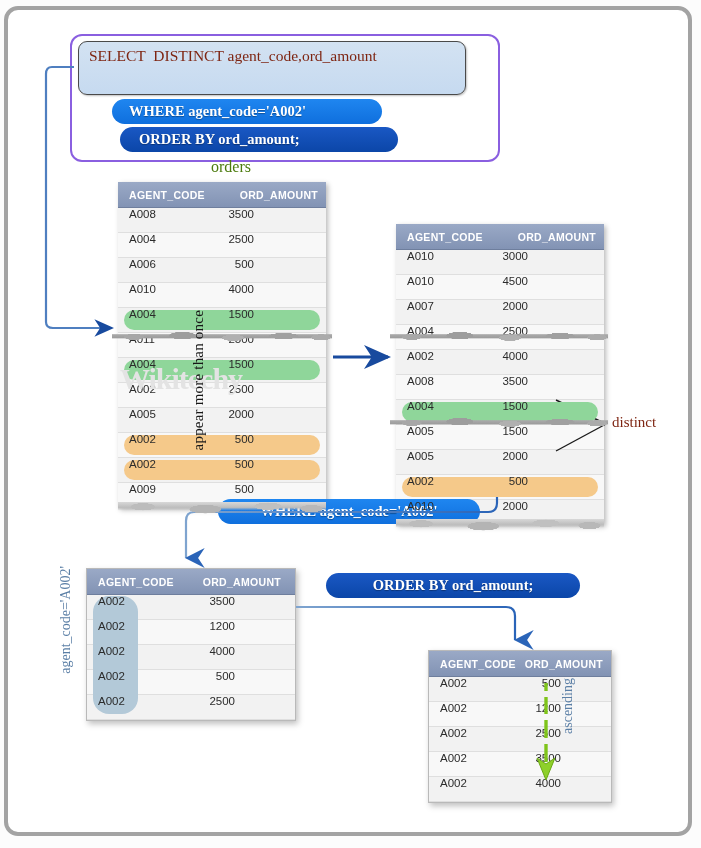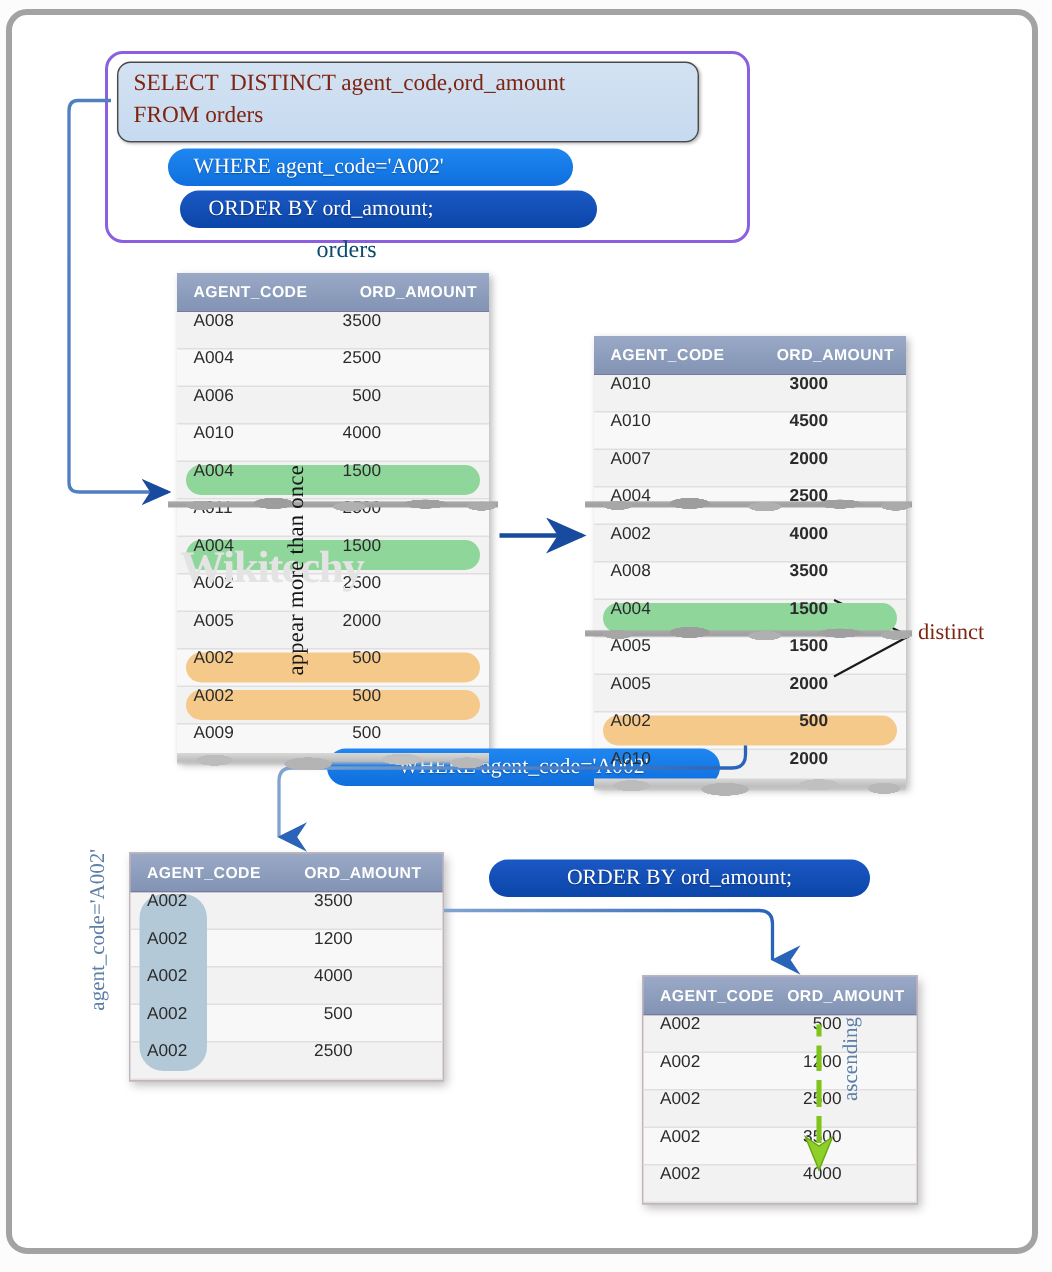--- a/index.html
+++ b/index.html
@@ -24,21 +24,21 @@
     position:absolute;left:70px;top:31px;width:388px;height:54px;
     background:linear-gradient(180deg,#d3e2f2 0%,#c6daf0 100%);
     border:1px solid #4a4a4a;border-radius:9px;box-sizing:border-box;
     font-family:"Liberation Serif", serif;font-size:15.5px;color:#7e2512;
     padding:4px 0 0 10px;line-height:1.35;
     box-shadow:1px 1px 2px rgba(0,0,0,.25);
   }
   .sql-select span{display:block;white-space:pre;}
   .pill{
     position:absolute;border-radius:14px;color:#ffffff;
-    font-family:"Liberation Serif", serif;font-weight:normal;
+    font-family:"Liberation Serif", serif;font-weight:bold;
     display:flex;align-items:center;box-sizing:border-box;
     text-shadow:0 1px 1px rgba(0,0,0,.35);
   }
   .sql-where{
     left:104px;top:89px;width:270px;height:25px;font-size:14.5px;
     background:linear-gradient(180deg,#1f86f0 0%,#0f6fdd 100%);
     padding-left:17px;
   }
   .sql-order{
     left:112px;top:117px;width:278px;height:25px;font-size:14.5px;
@@ -52,26 +52,26 @@
   }
   .lbl-order2{
     left:318px;top:563px;width:254px;height:25px;font-size:14.5px;
     background:linear-gradient(180deg,#1a58c4 0%,#0b46a8 100%);
     justify-content:center;
   }
 
   
   .tbl-caption{
     position:absolute;left:178px;top:148px;width:90px;
-    font-family:"Liberation Serif", serif;font-size:16px;color:#0c4a6e;
+    font-family:"Liberation Serif", serif;font-size:16px;color:#4d7c0f;
     text-align:center;
   }
 
   
-  .tbl{position:absolute;box-sizing:border-box;background:#f9a8d4;}
+  .tbl{position:absolute;box-sizing:border-box;background:#15803d;}
   .tbl .hdr{
     display:flex;align-items:center;height:25px;
     background:linear-gradient(180deg,#9aa9c6 0%,#8293b4 100%);
     color:#ffffff;font-size:10.5px;font-weight:bold;letter-spacing:.3px;
     border-bottom:1px solid #6e7e9d;
   }
   .tbl .hdr .c1{padding-left:11px;}
   .tbl .hdr .c2{margin-left:auto;}
   .tbl .row{
     display:flex;align-items:flex-start;height:24px;
@@ -90,21 +90,21 @@
 
   
   #table1{left:110px;top:172px;width:208px;
     box-shadow:2px 2px 5px rgba(0,0,0,.28);}
   #table1 .hdr .c2{padding-right:8px;}
   #table1 .row .c2{padding-right:72px;}
   
   #table2{left:388px;top:214px;width:208px;
     box-shadow:2px 2px 5px rgba(0,0,0,.28);}
   #table2 .hdr .c2{padding-right:8px;}
-  #table2 .row .c2{padding-right:52px;font-weight:bold;}
+  #table2 .row .c2{padding-right:76px;}
   
   #table3{left:78px;top:558px;width:210px;border:1px solid #b9b9b9;
     box-shadow:2px 3px 6px rgba(0,0,0,.25);}
   #table3 .hdr .c2{padding-right:14px;}
   #table3 .row{height:24px;}
   #table3 .row .c2{padding-right:60px;}
   
   #table4{left:420px;top:640px;width:184px;border:1px solid #b9b9b9;
     box-shadow:2px 3px 6px rgba(0,0,0,.25);}
   #table4 .hdr .c2{padding-right:8px;}
@@ -191,21 +191,20 @@
     <path d="M288,597 L498,597 Q507,597 507,606 L507,630" fill="none" stroke="url(#lineGrad)" stroke-width="2.2" marker-end="url(#arrV)"></path>
 
     <path d="M548,390 L598,414" fill="none" stroke="#1b1b1b" stroke-width="1.4"></path>
     <path d="M548,441 L598,414" fill="none" stroke="#1b1b1b" stroke-width="1.4"></path>
   </svg>
 
   <div class="sql-group"></div>
 
   <div class="sql-select">
     <span>SELECT  DISTINCT agent_code,ord_amount</span>
-    <span>FROM orders</span>
   </div>
   <div class="pill sql-where">WHERE agent_code='A002'</div>
   <div class="pill sql-order">ORDER BY ord_amount;</div>
 
   <div class="tbl-caption">orders</div>
 
   <div class="tbl" id="table1">
     <div class="hdr">
       <span class="c1">AGENT_CODE</span>
       <span class="c2">ORD_AMOUNT</span>

